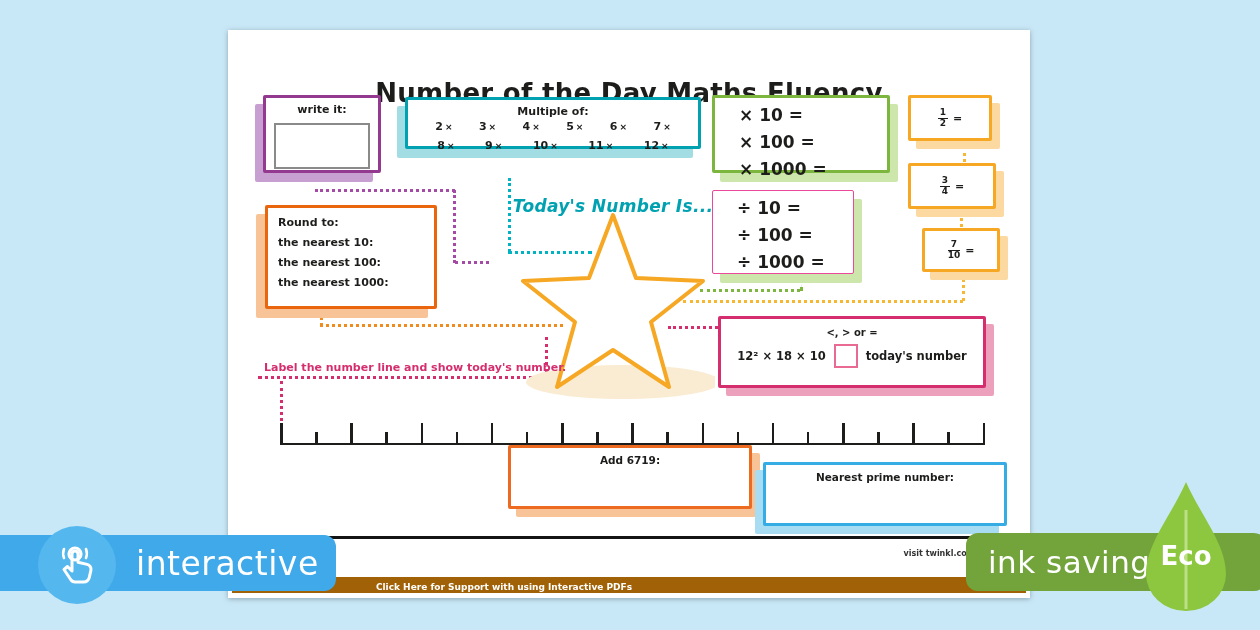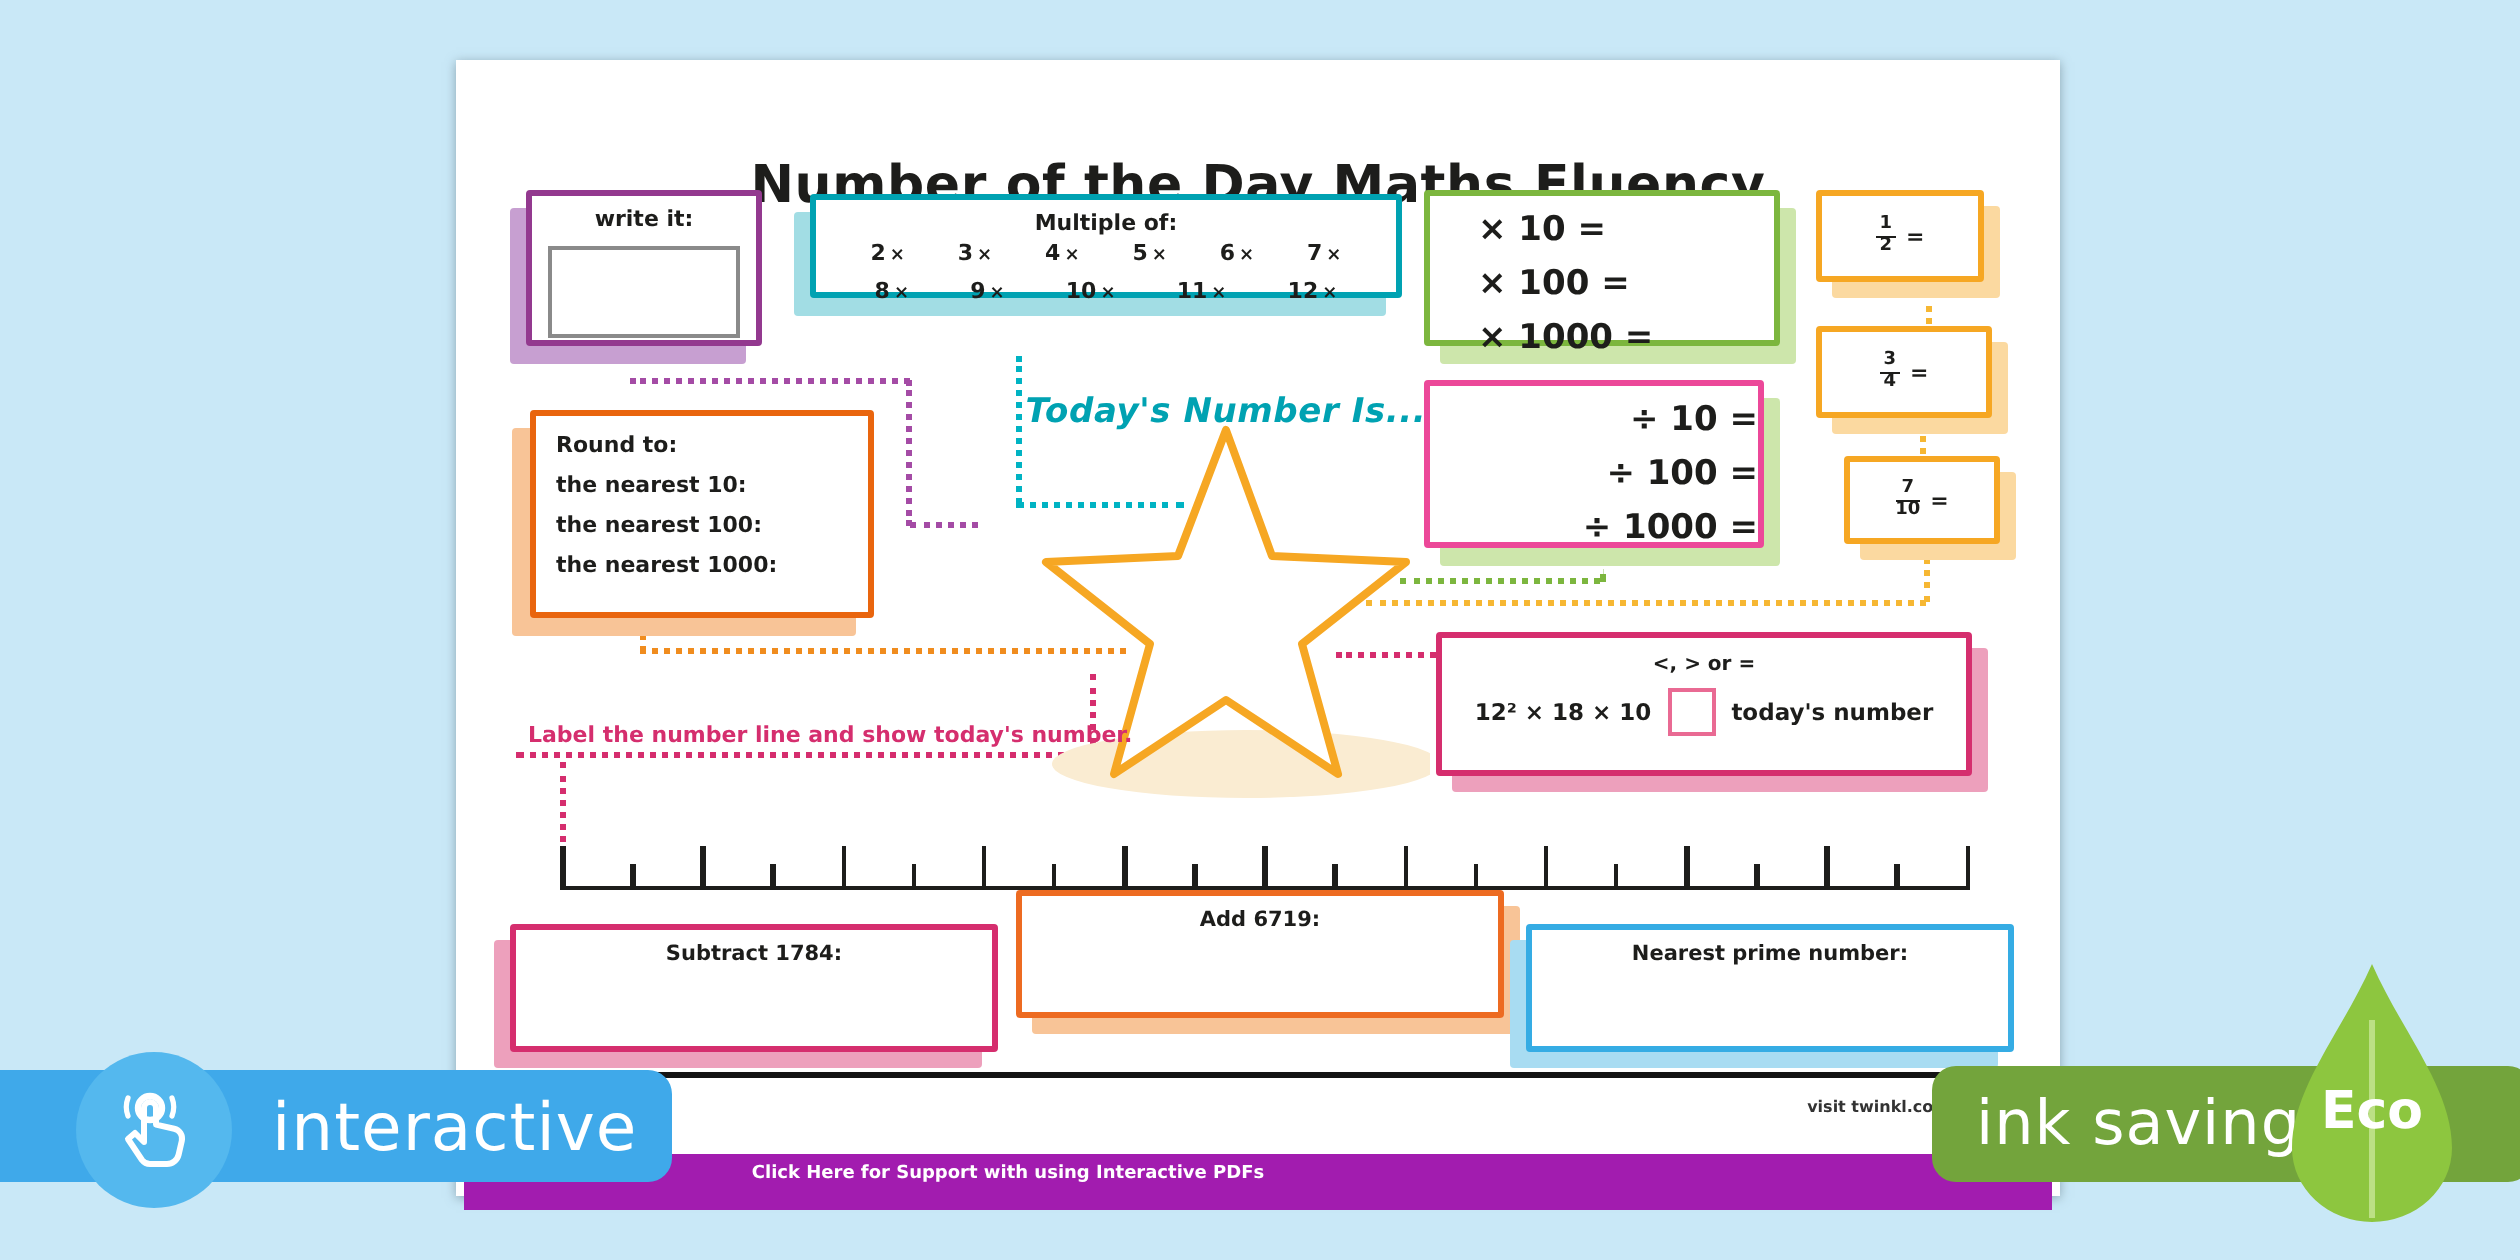--- a/index.html
+++ b/index.html
@@ -20,21 +20,21 @@
   .bx-write{left:35px;top:65px;width:118px;height:78px;border:3px solid #93398f;box-shadow:-8px 9px 0 #c79fd1;}
   .write-input{width:92px;height:42px;border:2px solid #8a8a8a;margin:7px auto 0 auto;background:#fff;}
 
   
   .bx-mult{left:177px;top:67px;width:296px;height:52px;border:3px solid #00a2b2;box-shadow:-8px 9px 0 #a2dde4;}
   .mult-row{display:flex;justify-content:space-around;padding:2px 14px 0 14px;font-size:11px;font-weight:bold;color:#1d1d1b;}
   .mk{font-size:9px;font-weight:bold;margin-left:2px;}
 
   
   .bx-times{left:484px;top:65px;width:178px;height:78px;border:3px solid #7cb63e;box-shadow:8px 9px 0 #cde6ab;}
-  .bx-div{left:484px;top:160px;width:170px;height:84px;border:3px solid #ec4899;box-shadow:8px 9px 0 #cde6ab;text-align:right;}
+  .bx-div{left:484px;top:160px;width:142px;height:84px;border:1px solid #ec4899;box-shadow:8px 9px 0 #cde6ab;}
   .op-line{font-size:17px;font-weight:bold;color:#1d1d1b;padding-left:24px;margin-top:7px;}
 
   
   .bx-frac{border:3px solid #f6a723;box-shadow:8px 8px 0 #fbd9a0;display:flex;align-items:center;justify-content:center;}
   .bx-frac1{left:680px;top:65px;width:84px;height:46px;}
   .bx-frac2{left:680px;top:133px;width:88px;height:46px;}
   .bx-frac3{left:694px;top:198px;width:78px;height:44px;}
   .frac{display:inline-flex;flex-direction:column;text-align:center;font-size:9px;font-weight:bold;line-height:1.1;color:#1d1d1b;}
   .frac .num{border-bottom:1.5px solid #1d1d1b;padding:0 2px;}
   .frac-eq{font-size:11px;font-weight:bold;margin-left:5px;color:#1d1d1b;}
@@ -65,21 +65,21 @@
   
   .bx-sub{left:27px;top:432px;width:244px;height:64px;border:3px solid #d52e6e;box-shadow:-8px 8px 0 #eda0bc;}
   .bx-add{left:280px;top:415px;width:244px;height:64px;border:3px solid #ed6b21;box-shadow:8px 8px 0 #f8c497;}
   .bx-prime{left:535px;top:432px;width:244px;height:64px;border:3px solid #35ace4;box-shadow:-8px 8px 0 #a8dcf2;}
   .ans-area{height:34px;}
   .bx .small-title{font-size:10.5px;font-weight:bold;text-align:center;margin-top:6px;color:#1d1d1b;}
 
   
   .divider{position:absolute;left:4px;top:506px;width:794px;height:3px;background:#141414;}
   .visit{position:absolute;right:55px;top:519px;font-size:8px;font-weight:bold;color:#333;}
-  .support-bar{position:absolute;left:4px;top:547px;width:794px;height:28px;background:#a21caf;
+  .support-bar{position:absolute;left:4px;top:547px;width:794px;height:16px;background:#a16207;
                color:#fff;font-size:9px;font-weight:bold;line-height:20px;text-align:center;
                padding-right:250px;box-sizing:border-box;cursor:pointer;}
 
   
   .dh{position:absolute;height:0;border-top:3px dotted;}
   .dv{position:absolute;width:0;border-left:3px dotted;}
   .c-purple{border-color:#a44ba5;}
   .c-teal{border-color:#00b3c3;}
   .c-green{border-color:#7cb63e;}
   .c-yellow{border-color:#f6b733;}
@@ -226,24 +226,20 @@
         <div class="tick short"></div>
         <div class="tick"></div>
         <div class="tick short"></div>
         <div class="tick"></div>
         <div class="tick short"></div>
         <div class="tick"></div>
         <div class="tick short"></div>
         <div class="tick"></div>
       </div>
 
-    <div class="bx bx-sub">
-      <div class="small-title">Subtract 1784:</div>
-      <div class="ans-area"></div>
-    </div>
     <div class="bx bx-add">
       <div class="small-title">Add 6719:</div>
       <div class="ans-area"></div>
     </div>
     <div class="bx bx-prime">
       <div class="small-title">Nearest prime number:</div>
       <div class="ans-area"></div>
     </div>
 
     <div class="divider"></div>

